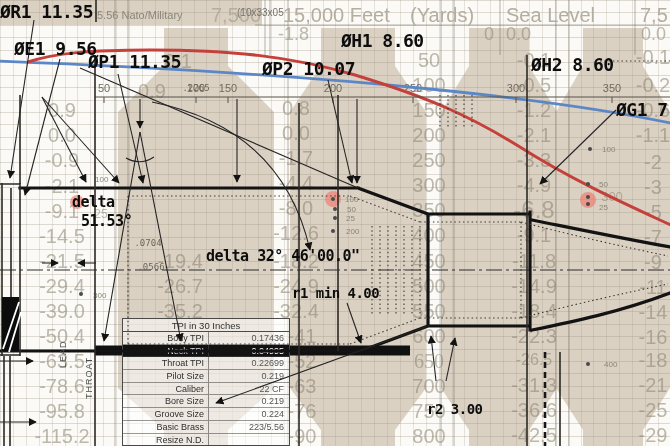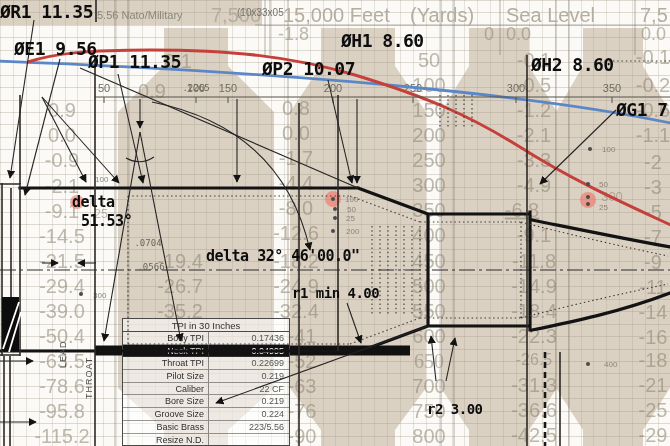--- a/index.html
+++ b/index.html
@@ -107,21 +107,21 @@
       <div class="bgnum" style="left: 302px; top: 361px; font-size: 20px;">-52</div>
       <div class="bgnum" style="left: 302px; top: 386px; font-size: 20px;">-63</div>
       <div class="bgnum" style="left: 302px; top: 411px; font-size: 20px;">-76</div>
       <div class="bgnum" style="left: 302px; top: 436px; font-size: 20px;">-90</div>
       <div class="bgnum" style="left: 534px; top: 60px; font-size: 20px;">-0.1</div>
       <div class="bgnum" style="left: 534px; top: 85px; font-size: 20px;">-0.5</div>
       <div class="bgnum" style="left: 534px; top: 110px; font-size: 20px;">-1.2</div>
       <div class="bgnum" style="left: 534px; top: 135px; font-size: 20px;">-2.1</div>
       <div class="bgnum" style="left: 534px; top: 160px; font-size: 20px;">-3.3</div>
       <div class="bgnum" style="left: 534px; top: 185px; font-size: 20px;">-4.9</div>
-      <div class="bgnum" style="left: 522px; top: 210px; font-size: 20px; text-decoration: underline;">-6.8</div>
+      <div class="bgnum" style="left: 534px; top: 210px; font-size: 24px;">-6.8</div>
       <div class="bgnum" style="left: 534px; top: 235px; font-size: 20px;">-9.1</div>
       <div class="bgnum" style="left: 534px; top: 261px; font-size: 20px;">-11.8</div>
       <div class="bgnum" style="left: 534px; top: 286px; font-size: 20px;">-14.9</div>
       <div class="bgnum" style="left: 534px; top: 311px; font-size: 20px;">-18.4</div>
       <div class="bgnum" style="left: 534px; top: 336px; font-size: 20px;">-22.3</div>
       <div class="bgnum" style="left: 534px; top: 360px; font-size: 16px;">-26.5</div>
       <div class="bgnum" style="left: 534px; top: 385px; font-size: 20px;">-31.3</div>
       <div class="bgnum" style="left: 534px; top: 410px; font-size: 20px;">-36.6</div>
       <div class="bgnum" style="left: 534px; top: 435px; font-size: 20px;">-42.5</div>
       <div class="bgnum" style="left: 653px; top: 57px; font-size: 20px;">-0.1</div>

